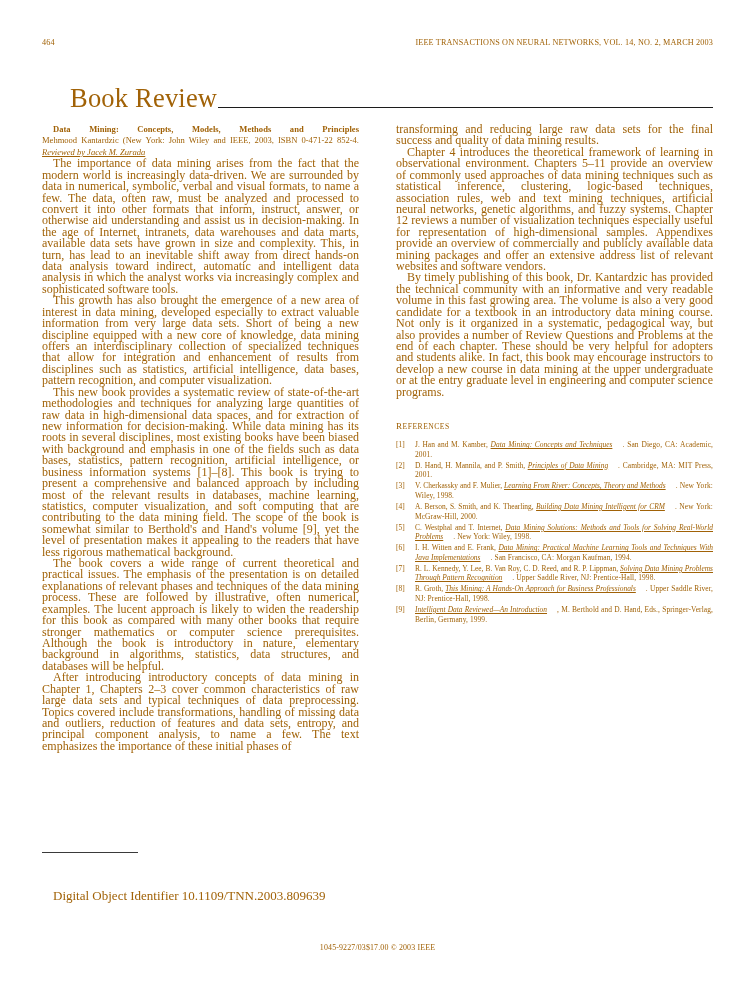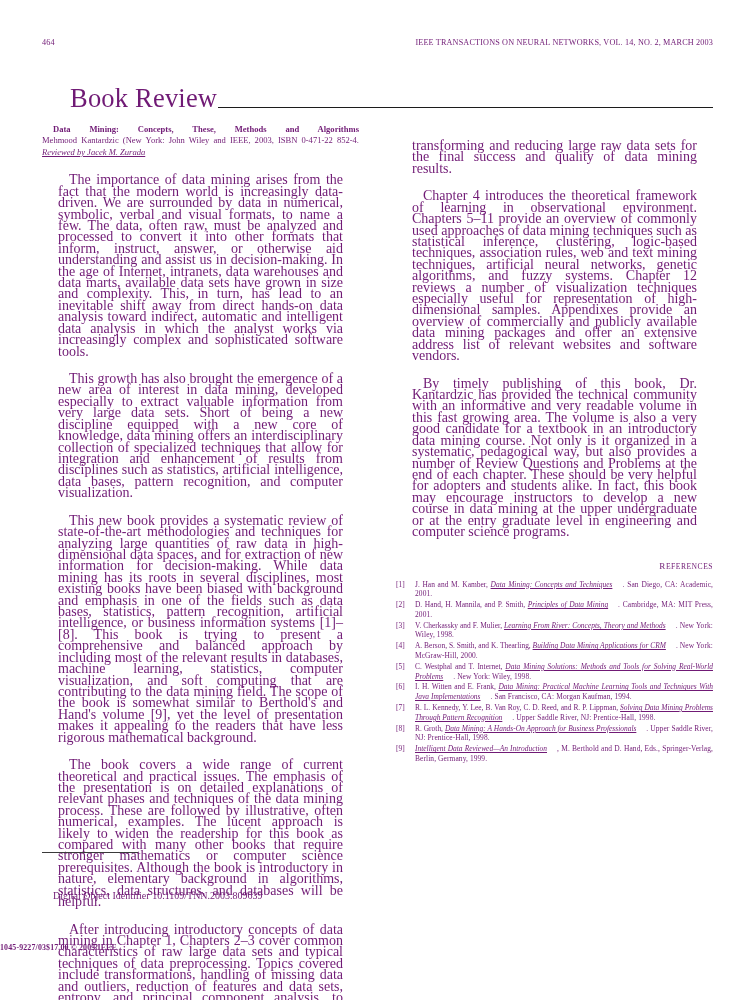--- a/index.html
+++ b/index.html
@@ -7,21 +7,21 @@
     margin: 0;
     padding: 0;
     background: #ffffff;
   }
   .page {
     position: relative;
     width: 755px;
     height: 1000px;
     background: #ffffff;
     font-family: "Liberation Serif", serif;
-    color: #701a75;
+    color: #a16207;
     overflow: hidden;
   }
 
   
   .runhead {
     position: absolute;
     top: 38px;
     left: 42px;
     right: 42px;
     height: 14px;
@@ -80,22 +80,22 @@
   }
   .col {
     position: absolute;
     top: 0;
     width: 317px;
   }
   .col-left  { left: 0; }
   .col-right { left: 354px; }
 
   p {
-    margin: 16px;
-    font-size: 14px;
+    margin: 0;
+    font-size: 12px;
     line-height: 11.42px;
     text-align: justify;
     text-justify: inter-word;
     hyphens: none;
   }
   p.indent { text-indent: 11px; }
 
   .head-block {
     font-size: 8.55px;
     line-height: 11.42px;
@@ -109,21 +109,21 @@
     text-align-last: justify;
     letter-spacing: 0.02px;
   }
   .head-pub { display: block; }
   .ital { font-style: italic; text-decoration: underline; }
 
   
   .refs-head {
     margin-top: 23px;
     margin-bottom: 9px;
-    text-align: right;
+    text-align: left;
     font-size: 7.6px;
     letter-spacing: 0.5px;
   }
   .smallcaps-first { font-size: 9.1px; }
 
   .ref {
     position: relative;
     font-size: 7.45px;
     line-height: 9.7px;
     text-align: justify;
@@ -146,35 +146,35 @@
     top: 852px;
     width: 317px;
   }
   .footnote-rule {
     width: 96px;
     height: 1px;
     background: #3a3a3a;
     margin-bottom: 8px;
   }
   .footnote-text {
-    font-size: 10px;
+    font-size: 13px;
     line-height: 10px;
     text-indent: 11px;
     margin-top: 38px;
   }
 
   
   .footer {
     position: absolute;
     left: 0;
     right: 0;
     top: 943px;
+    text-align: center;
     font-size: 7.9px;
     letter-spacing: 0.15px;
-    font-weight: bold;
   }
 </style>
 </head>
 <body>
 
 <div class="page">
 
   <div class="runhead">
     <span class="folio">464</span>
     <span class="journal">IEEE TRANSACTIONS ON NEURAL NETWORKS, VOL. 14, NO. 2, MARCH 2003</span>
@@ -183,21 +183,21 @@
   <div class="dept-title-wrap">
     <div class="dept-title">Book Review</div>
     <div class="dept-rule"></div>
   </div>
 
   <div class="cols">
 
     <div class="col col-left">
 
       <div class="head-block">
-        <span class="head-title">Data Mining: Concepts, These, Methods and Algorithms</span>
+        <span class="head-title">Data Mining: Concepts, Models, Methods and Principles</span>
         <span class="head-pub"><span>Mehmood Kantardzic (New York: John Wiley and IEEE, 2003, ISBN 0-471-22 852-4. </span><span class="ital">Reviewed by Jacek M. Zurada</span></span>
       </div>
 
       <p class="indent">The importance of data mining arises from the fact that the modern world is increasingly data-driven. We are surrounded by data in numerical, symbolic, verbal and visual formats, to name a few. The data, often raw, must be analyzed and processed to convert it into other formats that inform, instruct, answer, or otherwise aid understanding and assist us in decision-making. In the age of Internet, intranets, data warehouses and data marts, available data sets have grown in size and complexity. This, in turn, has lead to an inevitable shift away from direct hands-on data analysis toward indirect, automatic and intelligent data analysis in which the analyst works via increasingly complex and sophisticated software tools.</p>
       <p class="indent">This growth has also brought the emergence of a new area of interest in data mining, developed especially to extract valuable information from very large data sets. Short of being a new discipline equipped with a new core of knowledge, data mining offers an interdisciplinary collection of specialized techniques that allow for integration and enhancement of results from disciplines such as statistics, artificial intelligence, data bases, pattern recognition, and computer visualization.</p>
       <p class="indent">This new book provides a systematic review of state-of-the-art methodologies and techniques for analyzing large quantities of raw data in high-dimensional data spaces, and for extraction of new information for decision-making. While data mining has its roots in several disciplines, most existing books have been biased with background and emphasis in one of the fields such as data bases, statistics, pattern recognition, artificial intelligence, or business information systems [1]–[8]. This book is trying to present a comprehensive and balanced approach by including most of the relevant results in databases, machine learning, statistics, computer visualization, and soft computing that are contributing to the data mining field. The scope of the book is somewhat similar to Berthold's and Hand's volume [9], yet the level of presentation makes it appealing to the readers that have less rigorous mathematical background.</p>
       <p class="indent">The book covers a wide range of current theoretical and practical issues. The emphasis of the presentation is on detailed explanations of relevant phases and techniques of the data mining process. These are followed by illustrative, often numerical, examples. The lucent approach is likely to widen the readership for this book as compared with many other books that require stronger mathematics or computer science prerequisites. Although the book is introductory in nature, elementary background in algorithms, statistics, data structures, and databases will be helpful.</p>
       <p class="indent">After introducing introductory concepts of data mining in Chapter 1, Chapters 2–3 cover common characteristics of raw large data sets and typical techniques of data preprocessing. Topics covered include transformations, handling of missing data and outliers, reduction of features and data sets, entropy, and principal component analysis, to name a few. The text emphasizes the importance of these initial phases of</p>
     </div>
 
@@ -212,33 +212,33 @@
       <div class="ref">
         <span class="num">[1]</span><span>J. Han and M. Kamber, </span><span class="ital">Data Mining: Concepts and Techniques</span><span class="gapsp">.    San Diego, CA: Academic, 2001.</span>
       </div>
       <div class="ref">
         <span class="num">[2]</span><span>D.  Hand,  H.  Mannila,  and  P.  Smith,  </span><span class="ital">Principles  of  Data Mining</span><span class="gapsp">.    Cambridge, MA: MIT Press, 2001.</span>
       </div>
       <div class="ref">
         <span class="num">[3]</span><span>V. Cherkassky and F. Mulier, </span><span class="ital">Learning From River: Concepts, Theory and Methods</span><span class="gapsp">.    New York: Wiley, 1998.</span>
       </div>
       <div class="ref">
-        <span class="num">[4]</span><span>A. Berson, S. Smith, and K. Thearling, </span><span class="ital">Building Data Mining Applications for CRM</span><span class="gapsp">.    New York: McGraw-Hill, 2000.</span>
+        <span class="num">[4]</span><span>A. Berson, S. Smith, and K. Thearling, </span><span class="ital">Building Data Mining Intelligent for CRM</span><span class="gapsp">.    New York: McGraw-Hill, 2000.</span>
       </div>
       <div class="ref">
         <span class="num">[5]</span><span>C. Westphal and T. Internet, </span><span class="ital">Data Mining Solutions: Methods and Tools for Solving Real-World Problems</span><span class="gapsp">.    New York: Wiley, 1998.</span>
       </div>
       <div class="ref">
         <span class="num">[6]</span><span>I. H. Witten and E. Frank, </span><span class="ital">Data Mining: Practical Machine Learning Tools and Techniques With Java Implementations</span><span class="gapsp">.    San Francisco, CA: Morgan Kaufman, 1994.</span>
       </div>
       <div class="ref">
         <span class="num">[7]</span><span>R. L. Kennedy, Y. Lee, B. Van Roy, C. D. Reed, and R. P. Lippman, </span><span class="ital">Solving Data Mining Problems Through Pattern Recognition</span><span class="gapsp">.    Upper Saddle River, NJ: Prentice-Hall, 1998.</span>
       </div>
       <div class="ref">
-        <span class="num">[8]</span><span>R. Groth, </span><span class="ital">Data Mining: A Hands-On Approach for Business Professionals</span><span class="gapsp">.    Upper Saddle River, NJ: Prentice-Hall, 1998.</span>
+        <span class="num">[8]</span><span>R. Groth, </span><span class="ital">This Mining: A Hands-On Approach for Business Professionals</span><span class="gapsp">.    Upper Saddle River, NJ: Prentice-Hall, 1998.</span>
       </div>
       <div class="ref">
         <span class="num">[9]</span><span></span><span class="ital">Intelligent Data Reviewed—An Introduction</span><span class="gapsp">, M. Berthold and D. Hand, Eds., Springer-Verlag, Berlin, Germany, 1999.</span>
       </div>
 
     </div>
   </div>
 
   <div class="footnote">
     <div class="footnote-rule"></div>

